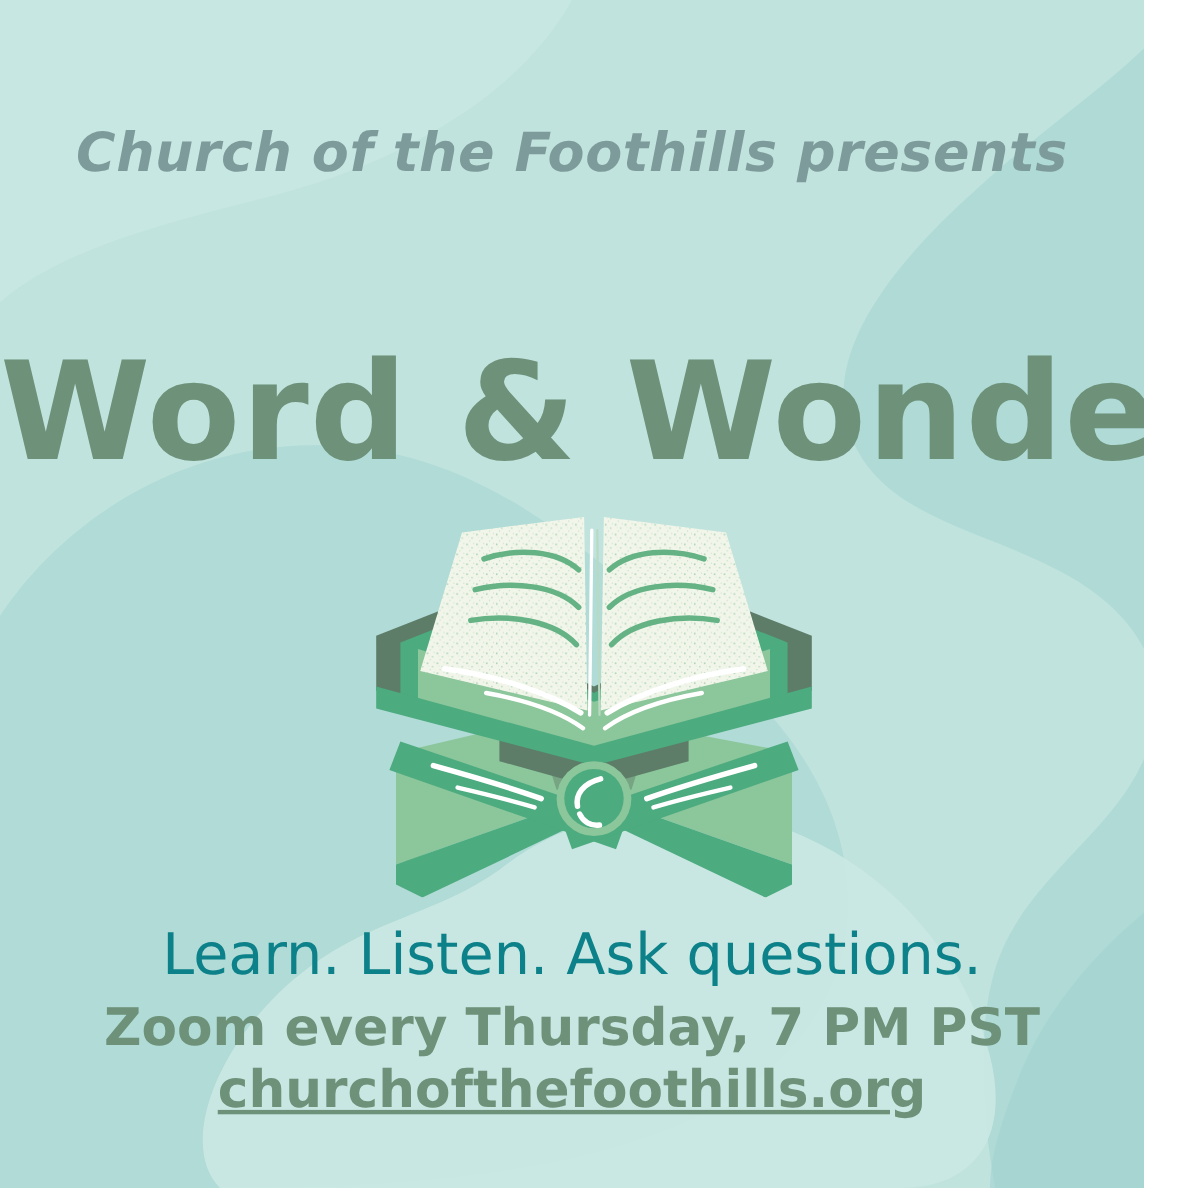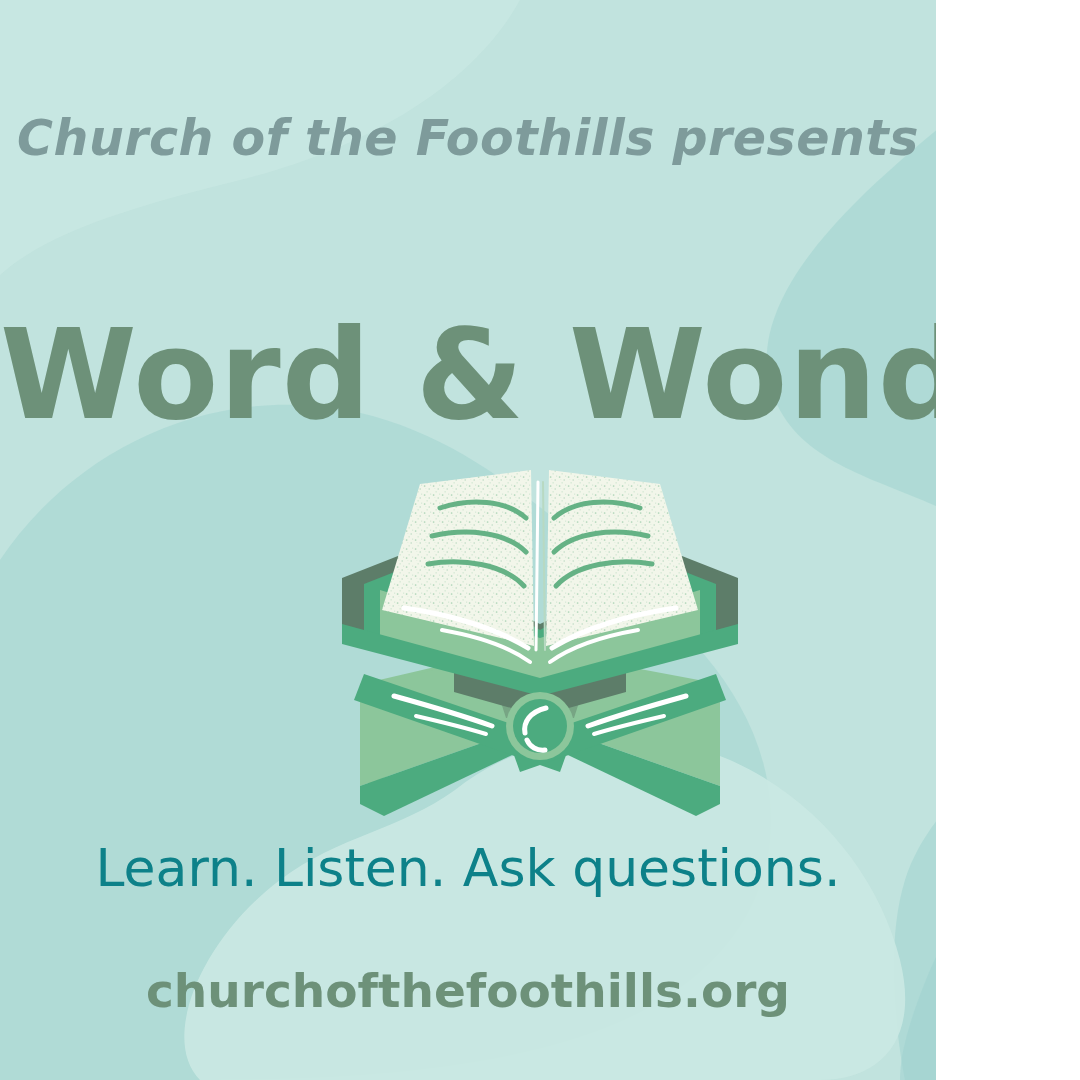--- a/index.html
+++ b/index.html
@@ -3,21 +3,21 @@
 <meta charset="utf-8">
 <title>Word &amp; Wonder — Church of the Foothills</title>
 <style>
   html, body {
     margin: 0;
     padding: 0;
     background: #ffffff;
   }
   #poster {
     position: relative;
-    width: 936px;
+    width: 1040px;
     height: 1080px;
     overflow: hidden;
     background: #c1e3de;
     font-family: "DejaVu Sans", sans-serif;
     -webkit-font-smoothing: antialiased;
   }
 
   
   #bg-layer {
     position: absolute;
@@ -104,20 +104,21 @@
     position: absolute;
     left: 0;
     right: 0;
     top: 962px;
     font-family: "DejaVu Sans", sans-serif;
     font-weight: 700;
     font-size: 47px;
     line-height: 58px;
     color: #6d9179;
     white-space: nowrap;
+    text-decoration: underline;
   }
 </style>
 </head>
 <body>
 
 <div id="poster">
 
   <svg id="bg-layer" viewBox="0 0 1080 1080" preserveAspectRatio="none" aria-hidden="true">
     <rect x="0" y="0" width="1080" height="1080" fill="#c1e3de"></rect>
 
@@ -258,18 +259,19 @@
   </svg>
 
   <div class="text-layer">
 
     <div id="presenter-line">Church of the Foothills presents</div>
 
     <h1 id="event-title">Word &amp; Wonder</h1>
 
     <div id="tagline">Learn. Listen. Ask questions.</div>
 
+    <div id="schedule-line">Zoom every Thursday, 7 PM PST</div>
 
     <div id="website-line">churchofthefoothills.org</div>
 
   </div>
 
 </div>
 
 </body></html>

